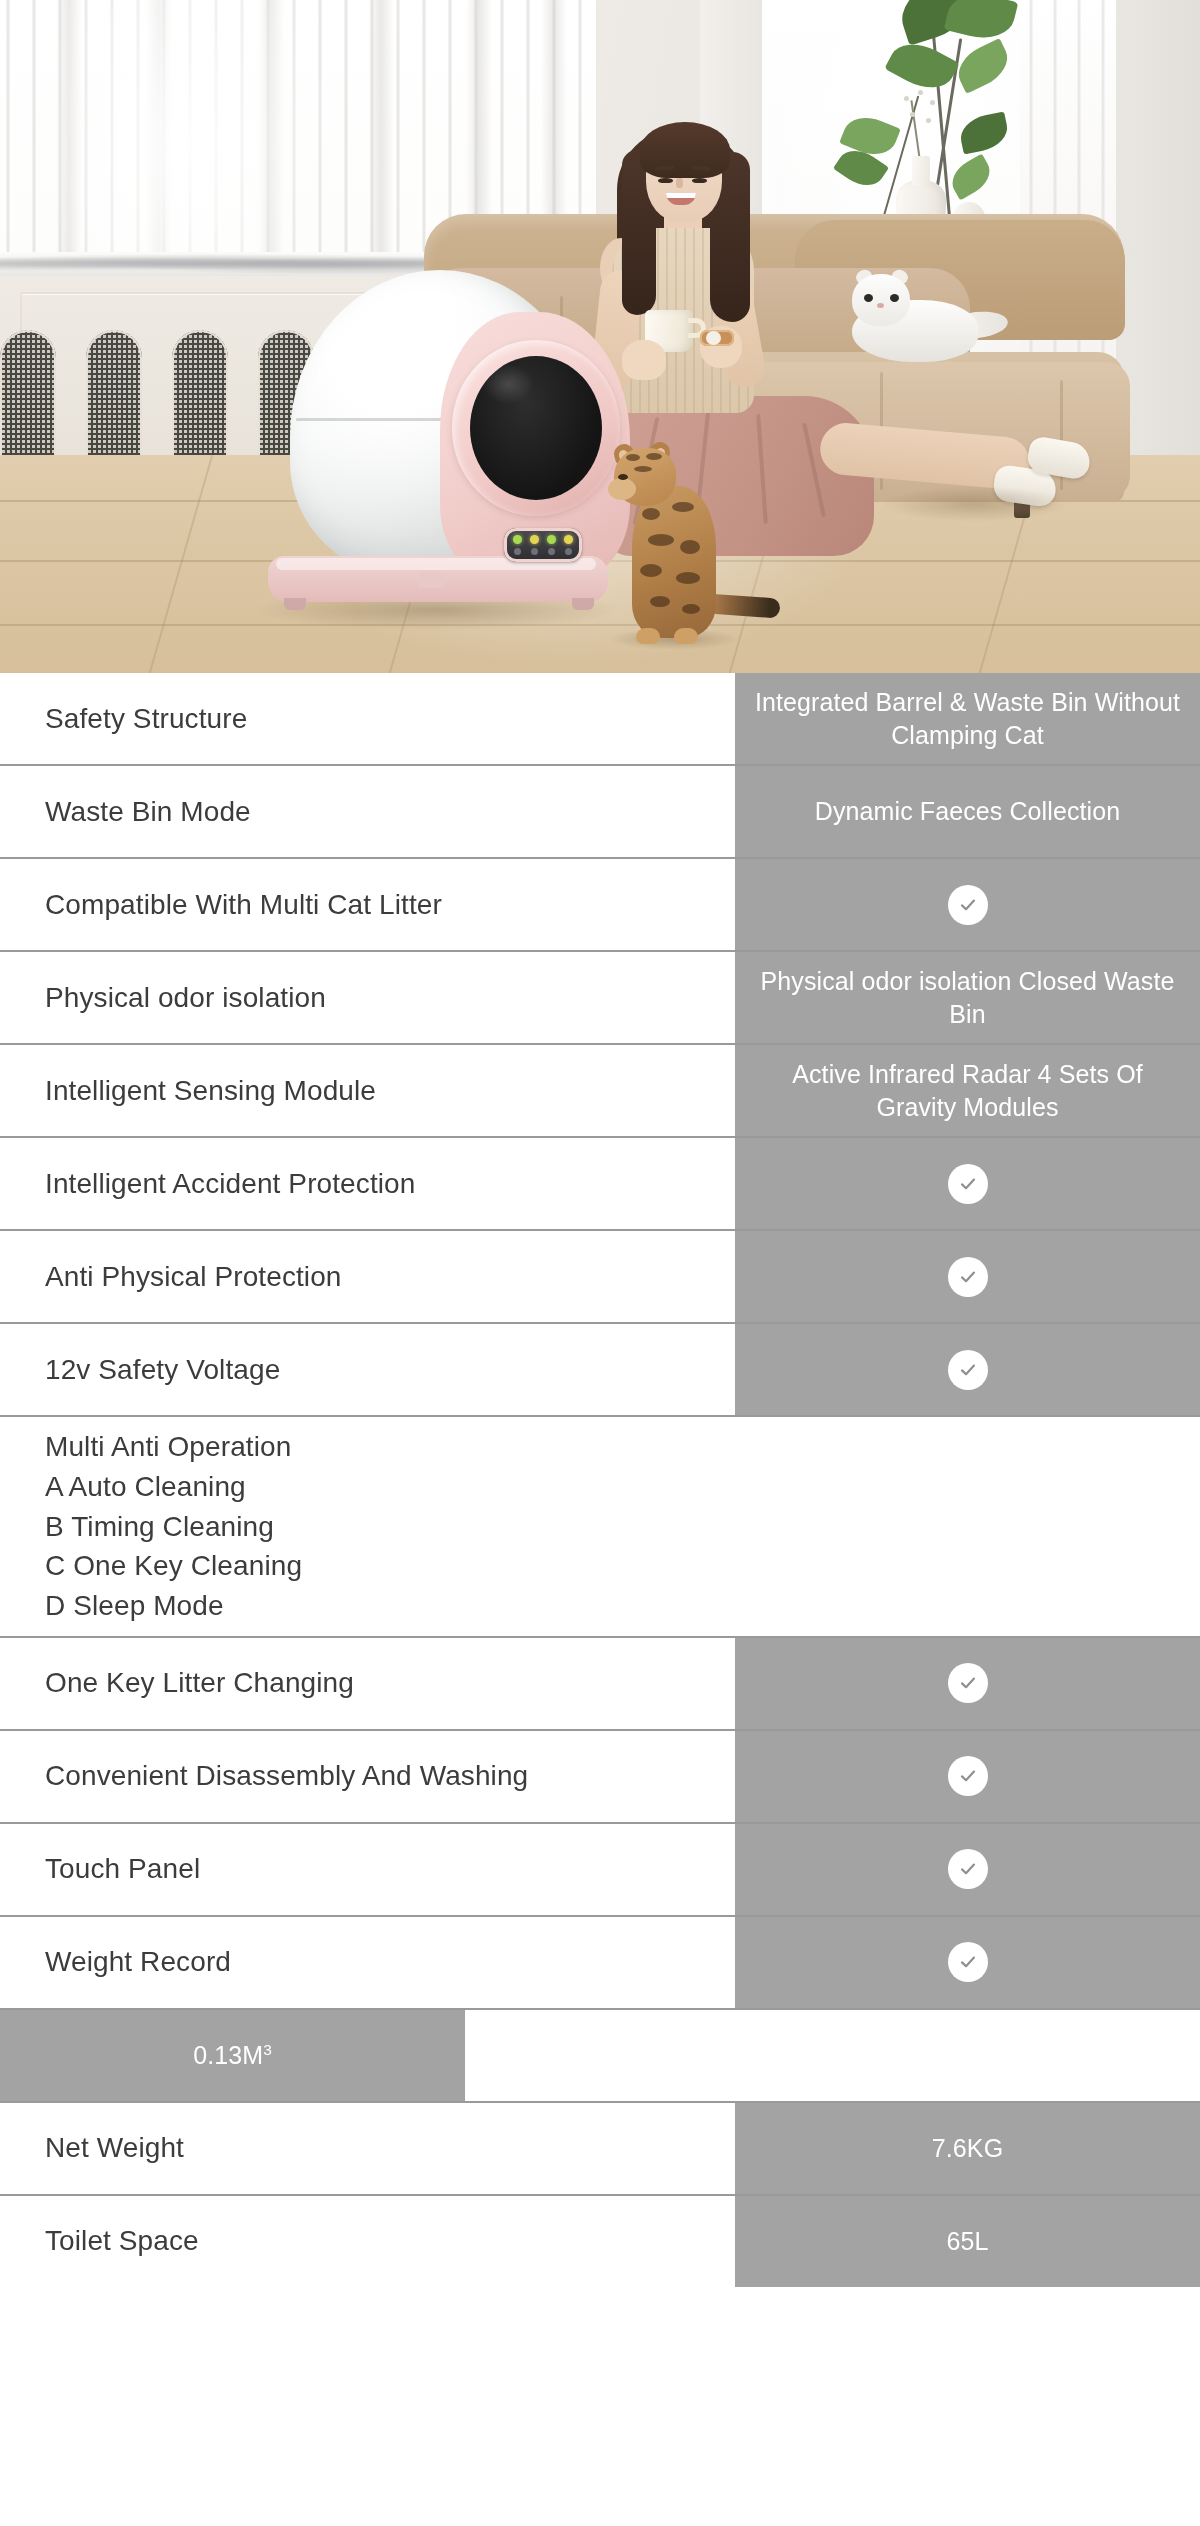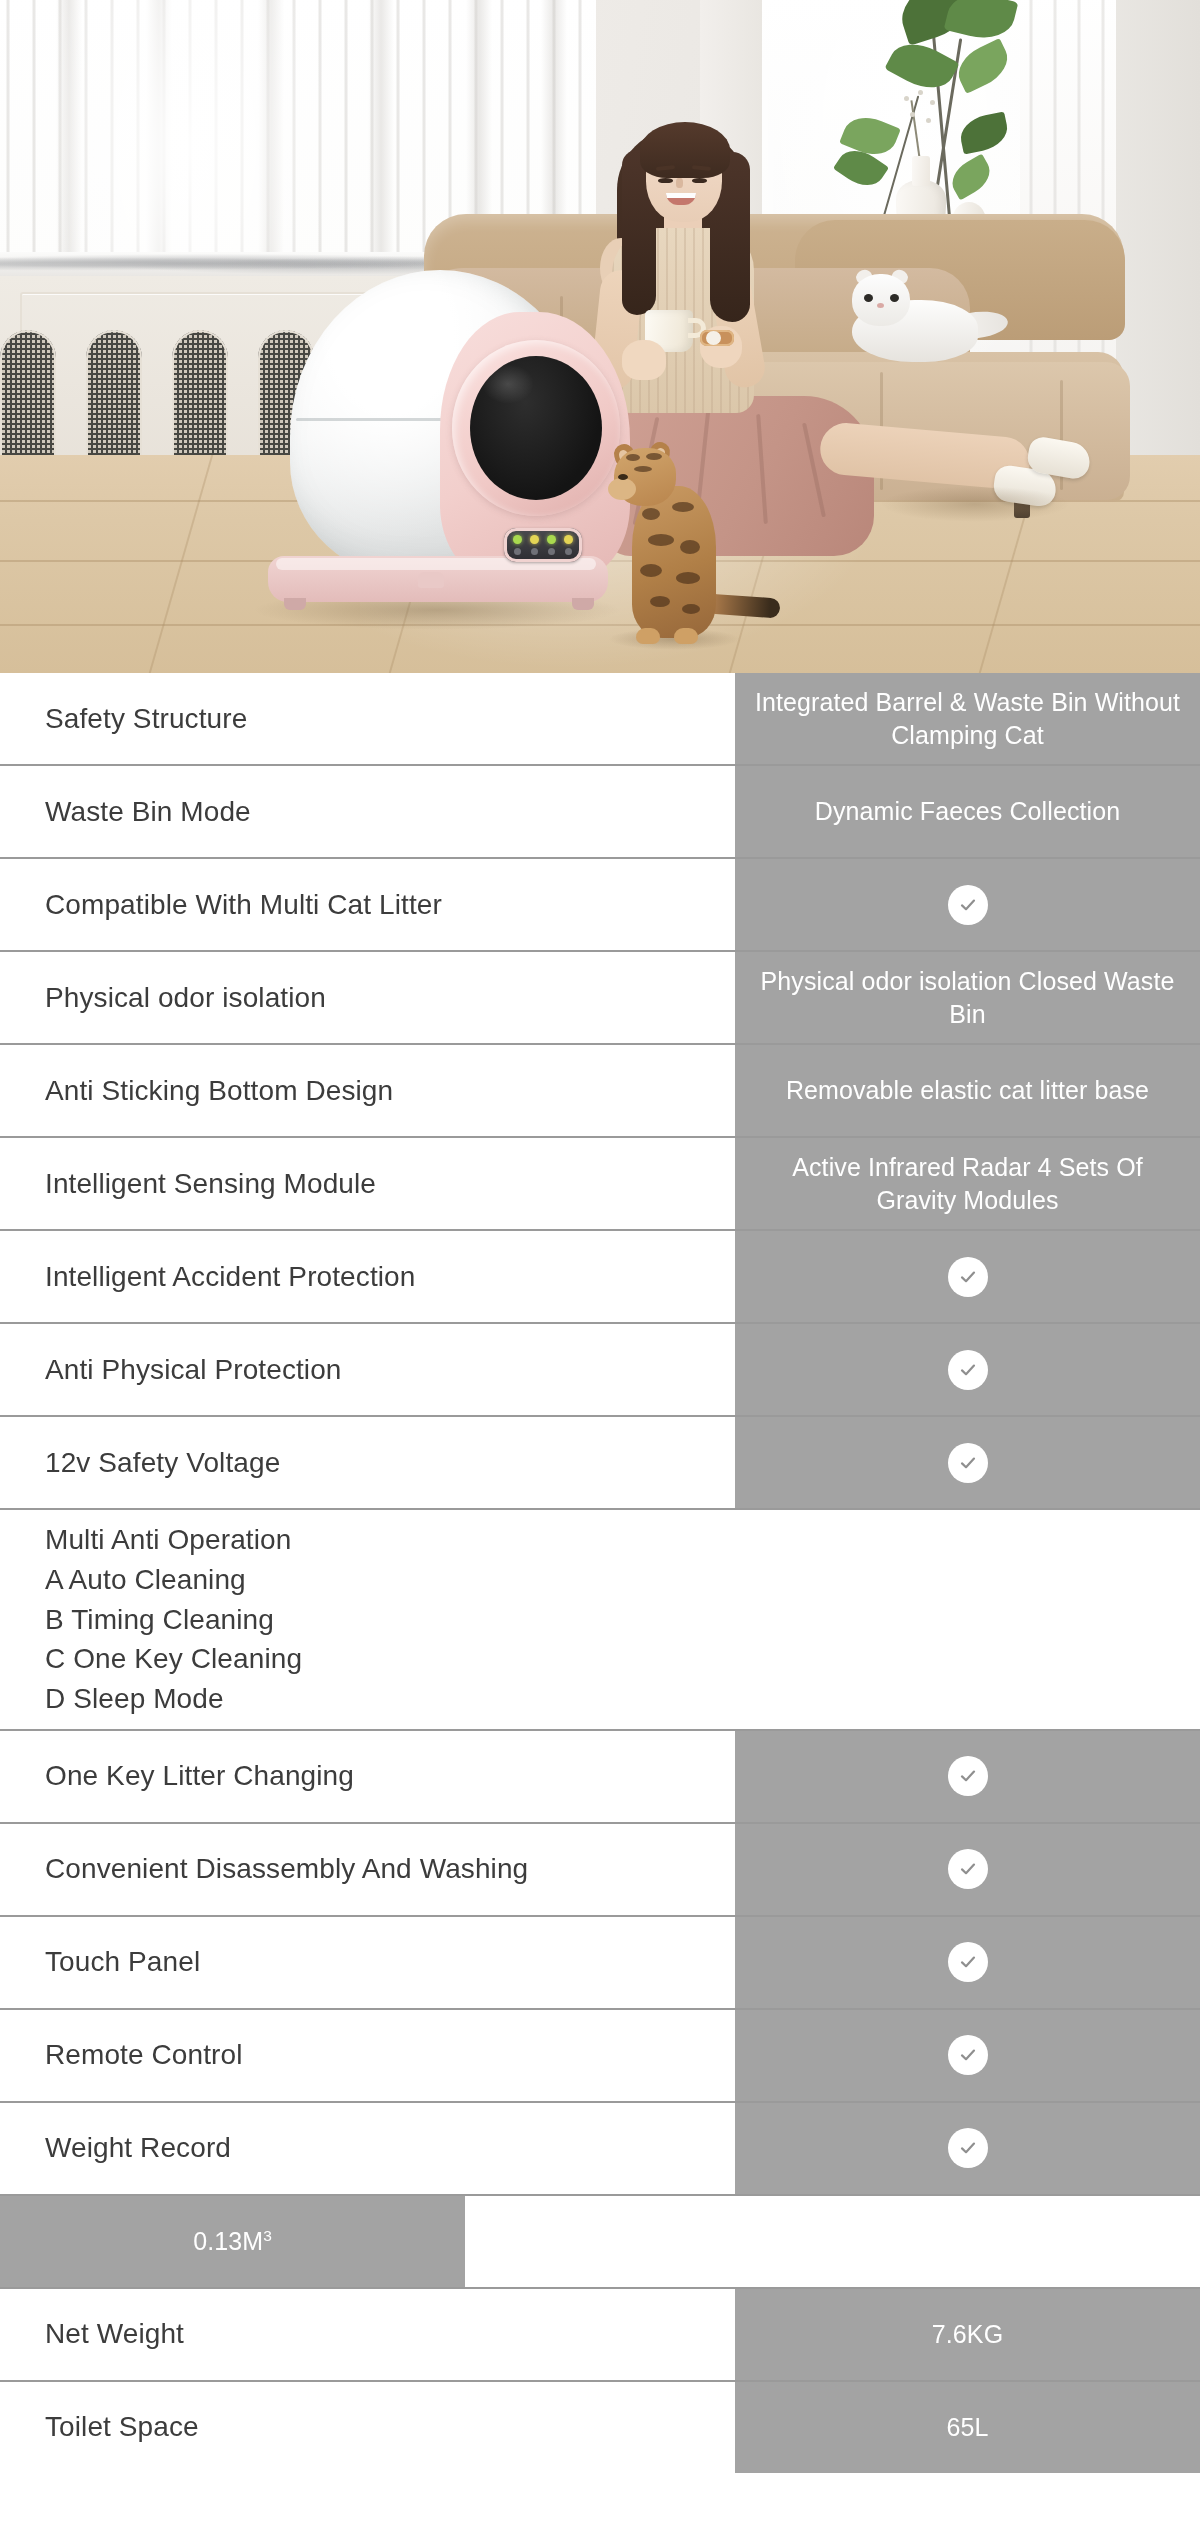--- a/index.html
+++ b/index.html
@@ -504,28 +504,20 @@
         <div class="cell-l">
           <span class="multi">Physical odor isolation</span>
         </div>
         <div class="cell-r">
           <span class="multi">Physical odor isolation
 Closed Waste Bin</span>
         </div>
       </div>
       <div class="row">
         <div class="cell-l">
-          <span class="multi">Anti Sticking Bottom Design</span>
-        </div>
-        <div class="cell-r">
-          <span class="multi">Removable elastic cat litter base</span>
-        </div>
-      </div>
-      <div class="row">
-        <div class="cell-l">
           <span class="multi">Intelligent Sensing Module</span>
         </div>
         <div class="cell-r">
           <span class="multi">Active Infrared Radar
 4 Sets Of Gravity Modules</span>
         </div>
       </div>
       <div class="row">
         <div class="cell-l">
           <span class="multi">Intelligent Accident Protection</span>
@@ -602,32 +594,20 @@
         <div class="cell-r">
           <div class="check">
             <svg width="22" height="22" viewBox="0 0 22 22" aria-hidden="true">
               <path d="M5 11.4 L9 15.2 L17 6.6" fill="none" stroke="#8f8f8f" stroke-width="2.2" stroke-linecap="round" stroke-linejoin="round"></path>
             </svg>
           </div>
         </div>
       </div>
       <div class="row">
         <div class="cell-l">
-          <span class="multi">Remote Control</span>
-        </div>
-        <div class="cell-r">
-          <div class="check">
-            <svg width="22" height="22" viewBox="0 0 22 22" aria-hidden="true">
-              <path d="M5 11.4 L9 15.2 L17 6.6" fill="none" stroke="#8f8f8f" stroke-width="2.2" stroke-linecap="round" stroke-linejoin="round"></path>
-            </svg>
-          </div>
-        </div>
-      </div>
-      <div class="row">
-        <div class="cell-l">
           <span class="multi">Weight Record</span>
         </div>
         <div class="cell-r">
           <div class="check">
             <svg width="22" height="22" viewBox="0 0 22 22" aria-hidden="true">
               <path d="M5 11.4 L9 15.2 L17 6.6" fill="none" stroke="#8f8f8f" stroke-width="2.2" stroke-linecap="round" stroke-linejoin="round"></path>
             </svg>
           </div>
         </div>
       </div>

